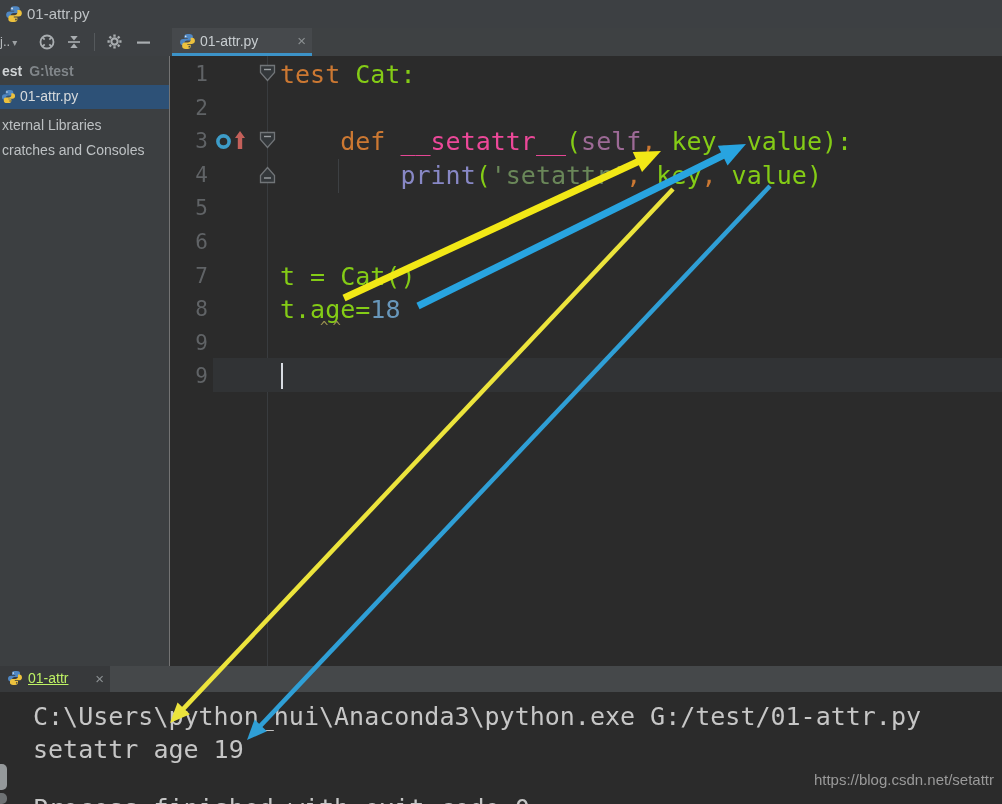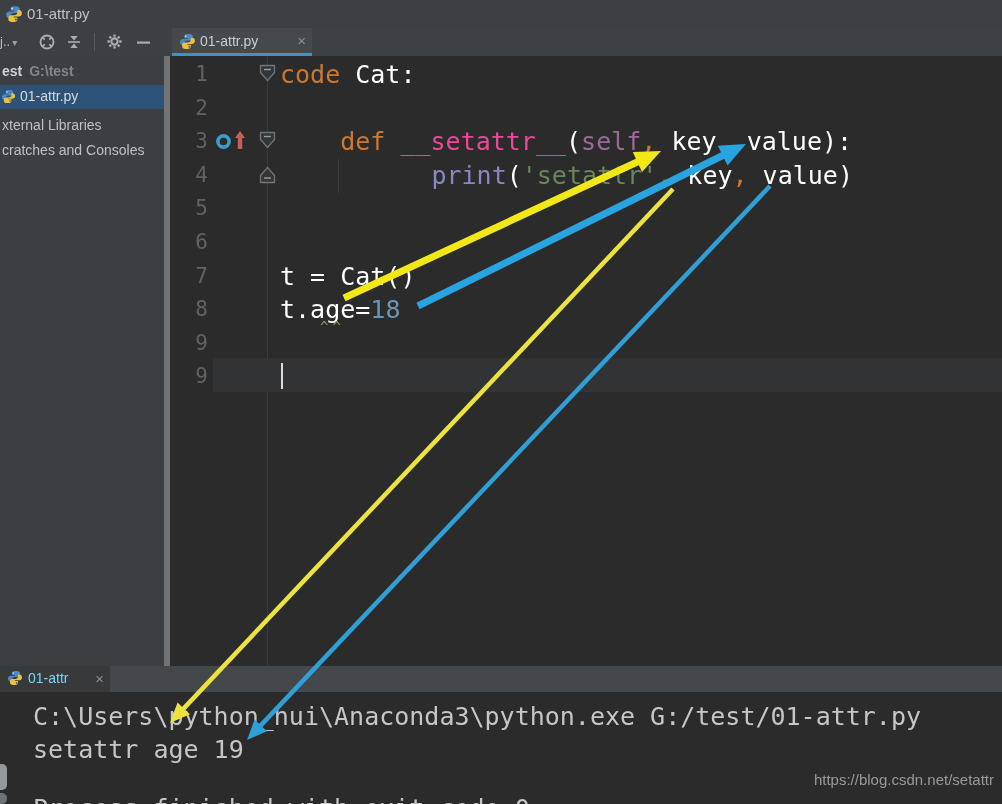--- a/index.html
+++ b/index.html
@@ -12,43 +12,43 @@
   #toolbar-left{left:0;top:28px;width:170px;height:28px;background:#3d4043;}
   #tabbar{left:170px;top:28px;width:832px;height:28px;background:#3e4143;}
   #editor-tab{position:absolute;left:2px;top:0;width:140px;height:28px;background:#46494c;}
   #editor-tab .underline{position:absolute;left:0;bottom:0;width:100%;height:3px;background:#3c93c8;}
   .tab-label{position:absolute;left:28px;top:5px;font-size:14px;color:#c8cdd0;}
   .tab-close{position:absolute;right:6px;top:4px;font-size:15px;color:#8b9092;cursor:pointer;}
   .icon-btn{position:absolute;top:4px;width:20px;height:20px;}
   .vsep{position:absolute;top:5px;width:1px;height:18px;background:#55595c;}
   #proj-selector{position:absolute;left:0px;top:6px;font-size:13px;color:#b6babd;}
   
-  #project-panel{left:0;top:56px;width:170px;height:610px;background:#3c3f41;border-right:6px solid #737373;box-sizing:border-box;overflow:hidden;}
+  #project-panel{left:0;top:56px;width:170px;height:610px;background:#3c3f41;border-right:1px solid #737373;box-sizing:border-box;overflow:hidden;}
   .tree-row{position:absolute;left:0;width:170px;height:23px;font-size:14px;color:#bdc1c3;white-space:nowrap;}
   .tree-row .lbl{position:absolute;top:3px;}
   .tree-row.sel{background:#2d5177;color:#d6d9db;}
   .tree-bold{font-weight:bold;color:#d0d3d5;}
   .tree-dim{color:#81868a;margin-left:7px;}
   
   #editor{left:170px;top:56px;width:832px;height:610px;background:#2b2b2b;overflow:hidden;}
   #fold-line{position:absolute;left:97px;top:0;width:1px;height:610px;background:#393c3f;}
   .code-row{position:absolute;left:0;width:832px;height:34px;line-height:33.6px;white-space:pre;}
   .lnum{position:absolute;left:0;width:38px;text-align:right;font:21px/33.6px "DejaVu Sans Mono",monospace;color:#606366;}
   .lcode{position:absolute;left:110px;font:25px/33.6px "DejaVu Sans Mono",monospace;color:#a9b7c6;}
   .s-kw{color:#cc7832;} .s-magic{color:#ec4899;} .s-self{color:#9d6a96;}
-  .s-pl{color:#ffffff;margin-top:29px;} .s-builtin{color:#8888c6;margin-left:31px;} .s-str{color:#6a8759;} .s-num{color:#6897bb;}
+  .s-pl{color:#84cc16;margin-top:29px;} .s-builtin{color:#8888c6;} .s-str{color:#6a8759;} .s-num{color:#6897bb;}
   #cursor{position:absolute;width:2px;height:26px;background:#d8dce2;}
   #squiggle{position:absolute;font:14px "DejaVu Sans Mono",monospace;color:#9a9150;letter-spacing:4px;}
   #cur-line{position:absolute;left:43px;width:789px;height:34px;background:#313335;}
   #indent-guide{position:absolute;left:168px;width:1px;height:34px;background:#3d4043;}
   .gutter-ic{position:absolute;}
   
   #console-tabrow{left:0;top:666px;width:1002px;height:26px;background:#45484a;}
   #console-tab{position:absolute;left:0;top:0;width:110px;height:26px;background:#37393b;}
-  #console-tab .tab-label{left:28px;top:4px;color:#7dd3fc;}
+  #console-tab .tab-label{left:28px;top:4px;color:#bef264;text-decoration:underline;}
   #console{left:0;top:692px;width:1002px;height:112px;background:#2b2b2b;overflow:hidden;}
   .con-line{position:absolute;left:33px;font:25px/33px "DejaVu Sans Mono",monospace;color:#c6c6c6;white-space:pre;}
   #watermark{position:absolute;right:8px;top:771px;font-size:15px;color:#9a9a9a;}
   .corner-sliver{position:absolute;left:-14px;width:21px;background:#95999b;border-radius:5px;}
   #overlay{position:absolute;left:0;top:0;width:1002px;height:804px;pointer-events:none;z-index:50;}
 </style>
 </head>
 <body>
 
 <div class="abs" id="titlebar">
@@ -114,21 +114,21 @@
     <div class="tree-row" style="top: 58px;">
       <span class="lbl" style="left: 2px;">xternal Libraries</span>
     </div>
     <div class="tree-row" style="top: 83px;">
       <span class="lbl" style="left: 2px;">cratches and Consoles</span>
     </div>
   </div>
 
 <div class="abs" id="editor">
   <div id="fold-line"></div>
-<div class="code-row" style="top: 2px;"><span class="lnum">1</span><span class="lcode"><span class="s-kw">code</span><span class="s-pl"> Cat:</span></span></div>
+<div class="code-row" style="top: 2px;"><span class="lnum">1</span><span class="lcode"><span class="s-kw">test</span><span class="s-pl"> Cat:</span></span></div>
     <span class="gutter-ic" style="left: 89px; top: 8px;"><svg width="17" height="19" viewBox="0 0 17 19">
         <path d="M1.5 1.5h14v7l-7 8-7-8z" fill="#33373a" stroke="#717578" stroke-width="1.3"></path>
         <path d="M5 5.5h7" stroke="#9a9ea1" stroke-width="1.4" fill="none"></path>
       </svg></span>
     <div class="code-row" style="top: 35.6px;"><span class="lnum">2</span><span class="lcode"></span></div>
     <div class="code-row" style="top: 69.2px;"><span class="lnum">3</span><span class="lcode"><span class="s-pl">    </span><span class="s-kw">def </span><span class="s-magic">__setattr__</span><span class="s-pl">(</span><span class="s-self">self</span><span class="s-kw">,</span><span class="s-pl"> key</span><span class="s-kw">,</span><span class="s-pl"> value</span><span class="s-pl">):</span></span></div>
     <span class="gutter-ic" style="left: 89px; top: 75.2px;"><svg width="17" height="19" viewBox="0 0 17 19">
         <path d="M1.5 1.5h14v7l-7 8-7-8z" fill="#33373a" stroke="#717578" stroke-width="1.3"></path>
         <path d="M5 5.5h7" stroke="#9a9ea1" stroke-width="1.4" fill="none"></path>
       </svg></span>

